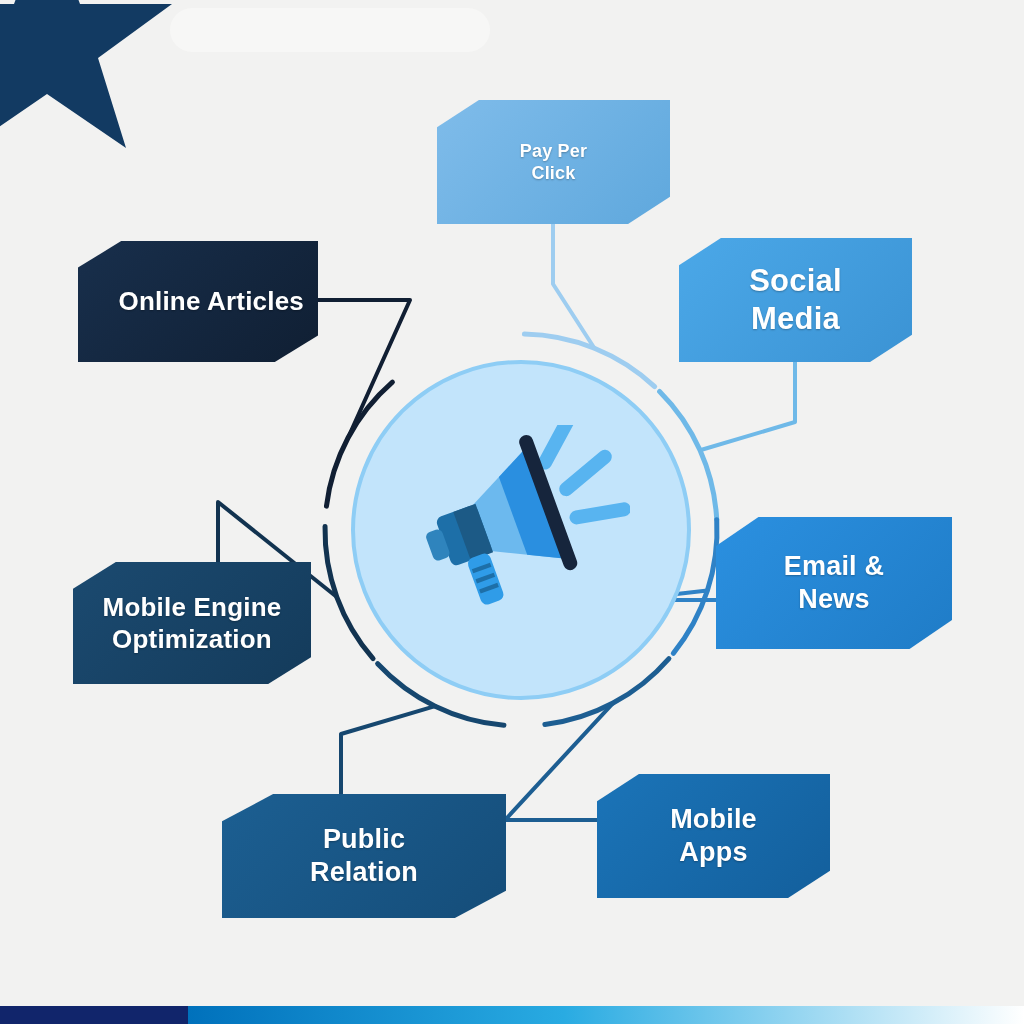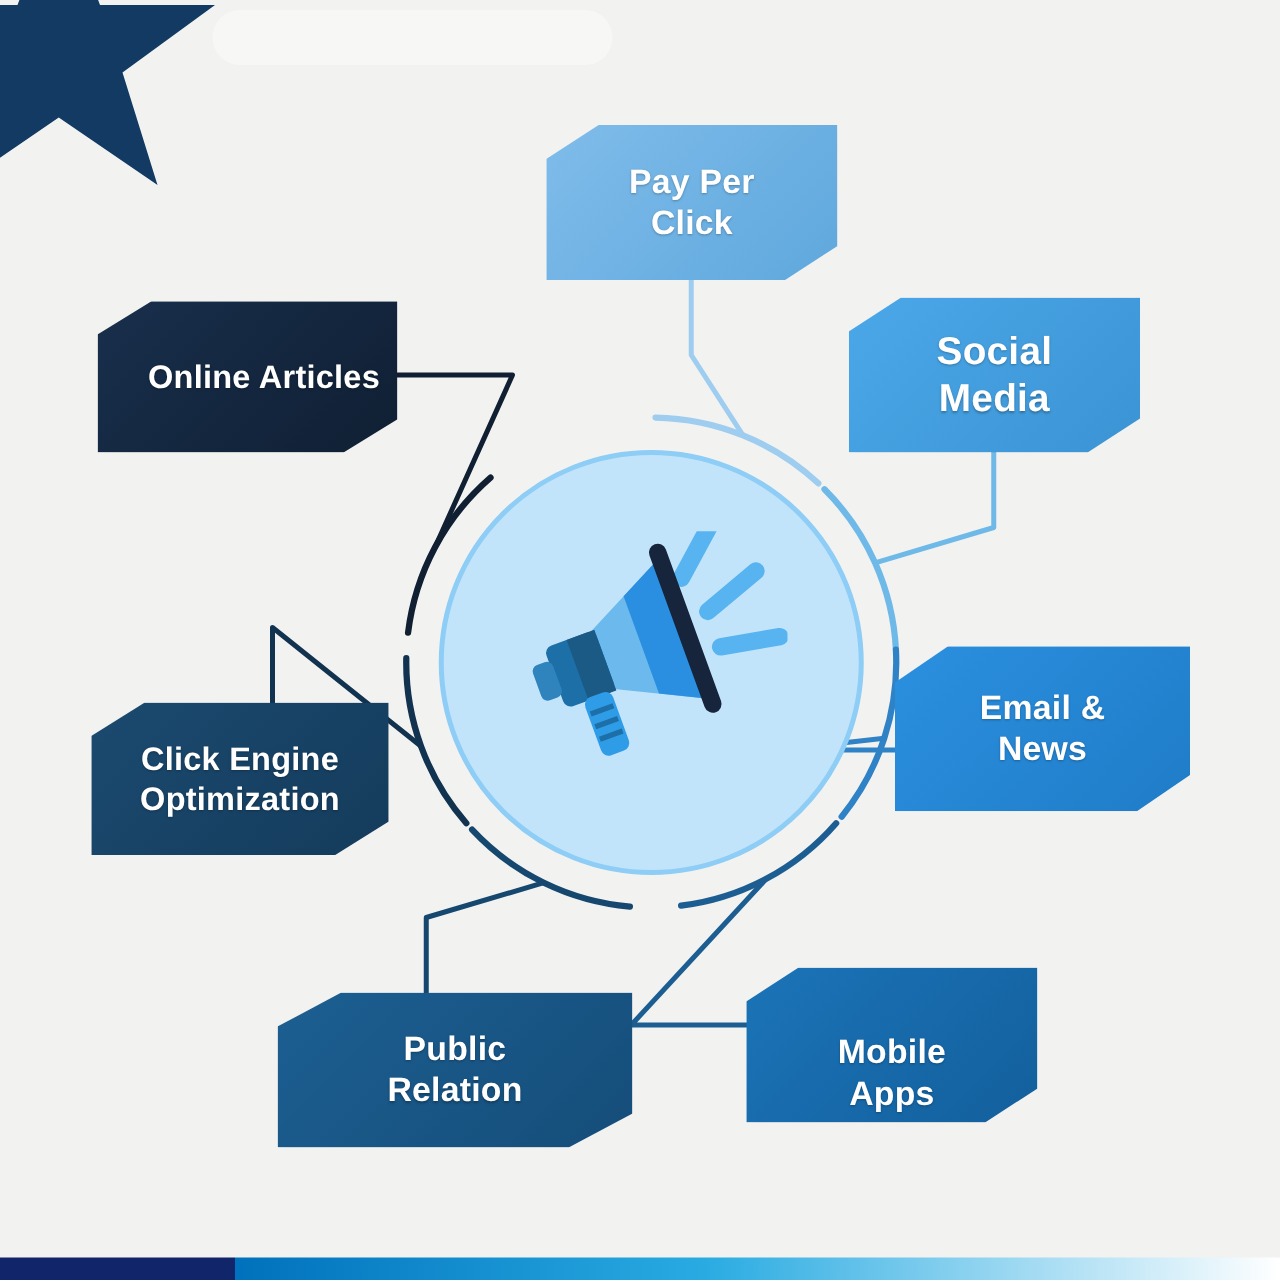--- a/index.html
+++ b/index.html
@@ -76,21 +76,21 @@
     letter-spacing: .2px;
     box-sizing: border-box;
     padding: 6px 14px;
     filter: drop-shadow(3px 4px 3px rgba(0,0,0,0.22));
     -webkit-clip-path: polygon(0 22%, 18% 0, 100% 0, 100% 78%, 82% 100%, 0 100%);
     clip-path: polygon(0 22%, 18% 0, 100% 0, 100% 78%, 82% 100%, 0 100%);
     text-shadow: 0 1px 2px rgba(0,0,0,0.28);
   }
   .node .label { white-space: pre-line; }
 
-  .n-ppc   { left: 437px; top: 100px;  width: 233px; height: 124px; font-size: 27px; }
+  .n-ppc   { left: 437px; top: 100px;  width: 233px; height: 124px; font-size: 18px; }
   .n-soc   { left: 679px; top: 238px;  width: 233px; height: 124px; font-size: 31px; }
   .n-email { left: 716px; top: 517px;  width: 236px; height: 132px; font-size: 27px; }
   .n-mob   { left: 597px; top: 774px;  width: 233px; height: 124px; font-size: 27px; }
   .n-pr    { left: 222px; top: 794px;  width: 284px; height: 124px; font-size: 27px; }
   .n-seo   { left: 73px;  top: 562px;  width: 238px; height: 122px; font-size: 26px; }
   .n-art   { left: 78px;  top: 241px;  width: 240px; height: 121px; font-size: 26px; justify-content: flex-end; }
 
   .megaphone {
     position: absolute;
     left: 415px;
@@ -165,30 +165,30 @@
 Click</span>
   </div>
   <div class="node n-soc" style="background: linear-gradient(135deg, rgb(75, 168, 232), rgb(59, 147, 212));">
     <span class="label">Social
 Media</span>
   </div>
   <div class="node n-email" style="background: linear-gradient(135deg, rgb(43, 144, 224), rgb(31, 124, 199));">
     <span class="label">Email &amp;
 News</span>
   </div>
-  <div class="node n-mob" style="background: linear-gradient(135deg, rgb(27, 116, 184), rgb(19, 95, 156)); align-items: flex-end;">
+  <div class="node n-mob" style="background: linear-gradient(135deg, rgb(27, 116, 184), rgb(19, 95, 156));">
     <span class="label">Mobile
 Apps</span>
   </div>
   <div class="node n-pr" style="background: linear-gradient(135deg, rgb(28, 95, 146), rgb(21, 77, 121));">
     <span class="label">Public
 Relation</span>
   </div>
   <div class="node n-seo" style="background: linear-gradient(135deg, rgb(27, 74, 112), rgb(20, 59, 91));">
-    <span class="label">Click Engine
+    <span class="label">Mobile Engine
 Optimization</span>
   </div>
   <div class="node n-art" style="background: linear-gradient(135deg, rgb(24, 47, 76), rgb(16, 31, 51));">
     <span class="label">Online Articles</span>
   </div>
 
   <div class="bottom-bar">
     <div class="bar-navy" style="background: rgb(17, 37, 107);"></div>
     <div class="bar-grad" style="background: linear-gradient(to right, rgb(0, 113, 188) 0%, rgb(41, 171, 226) 45%, rgb(255, 255, 255) 100%);"></div>
   </div>

